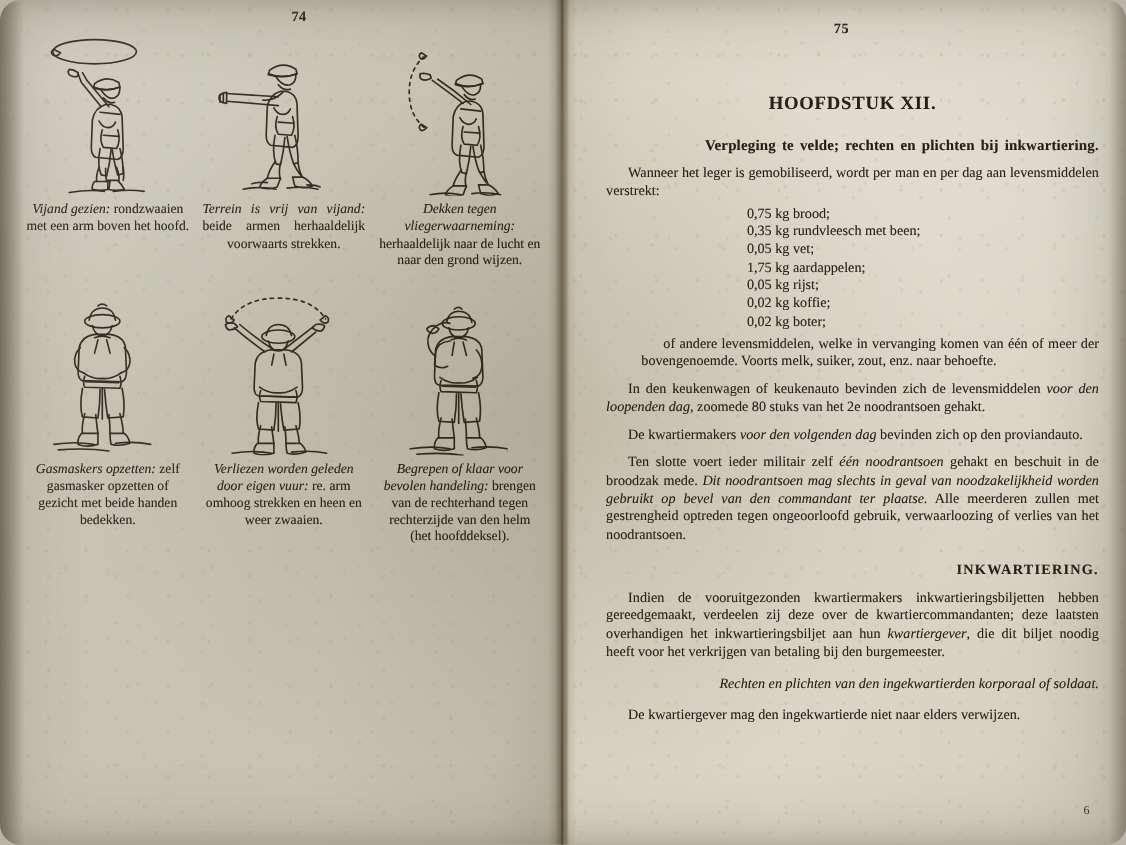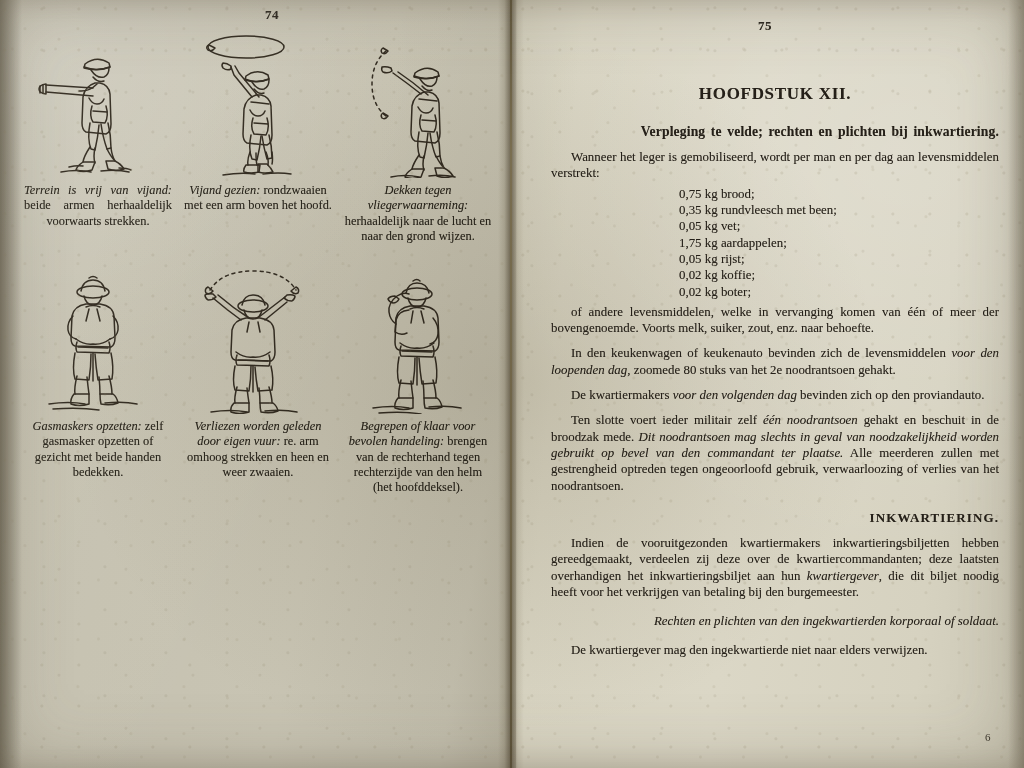--- a/index.html
+++ b/index.html
@@ -2,21 +2,21 @@
 <html><head>
 <meta charset="utf-8">
 <title>Scanned book spread</title>
 <style>
   html,body{margin:0;padding:0;}
   body{
     width:1024px;height:768px;overflow:hidden;
     background:#b9b5a6;
     font-family:"Liberation Serif", serif;
   }
-  .spread{position:relative;width:1024px;height:768px;overflow:hidden;}
+  .spread{position:relative;width:1024px;height:768px;overflow:hidden;border-radius:19px;}
 
   
   .page{position:absolute;top:0;height:768px;}
   .page-left{
     left:0;width:516px;
     background:
       radial-gradient(150% 90% at 95% 50%, rgba(110,100,75,.20) 0%, rgba(110,100,75,0) 55%),
       radial-gradient(120% 70% at 10% 8%, rgba(255,255,255,.18) 0%, rgba(255,255,255,0) 60%),
       linear-gradient(100deg,#c3bfae 0%,#c6c2b1 30%,#c8c4b3 62%,#c2bead 88%,#b3ae9c 100%);
   }
@@ -111,20 +111,50 @@
   <div class="gutter"></div>
   <div class="gutter-line"></div>
 
   <div class="folio folio-left">74</div>
   <div class="folio folio-right">75</div>
   <div class="signature">6</div>
 
   <div class="fig-grid">
 
     <div class="fig-row">
+
+      <div class="fig-cell">
+        <div class="fig-art">
+          <svg width="150" height="150" viewBox="0 0 150 150">
+            <g fill="none" stroke="#30291e" stroke-width="1.5" stroke-linecap="round" stroke-linejoin="round">
+              <ellipse cx="63" cy="19" rx="38" ry="11"></ellipse>
+              <path d="M26 17 q-4 2 -1 5 q4 2 7 -2 z"></path>
+              <path d="M63 48 q11 -8 22 -1 l1 4 q-12 5 -24 1 z"></path>
+              <path d="M62 51 q12 5 24 0"></path>
+              <path d="M69 54 q6 9 12 7 q5 -2 5 -9"></path>
+              <path d="M71 61 q5 6 10 4"></path>
+              <path d="M73 67 q-10 3 -12 14 l-1 25 q0 7 4 9 l20 2 q5 -2 5 -10 l-1 -29 q-1 -9 -10 -11 z"></path>
+              <path d="M69 69 q-9 -11 -18 -22 l-3 -8 M76 69 q-10 -12 -20 -24 l-4 -7"></path>
+              <path d="M48 38 q-4 -3 -8 -3 q-2 2 0 5 q4 3 8 1 z"></path>
+              <path d="M67 82 q3 6 8 6 q5 0 7 -5"></path>
+              <path d="M68 74 l18 2"></path>
+              <path d="M70 90 q-3 10 1 16 l12 1 q4 -7 1 -17"></path>
+              <path d="M71 95 l14 1"></path>
+              <path d="M68 107 q-3 15 1 24 l5 1 q3 -12 4 -24"></path>
+              <path d="M79 108 q2 13 5 23 l5 -1 q0 -12 -3 -23"></path>
+              <path d="M67 124 q-3 8 -2 13 M73 125 q0 8 1 12"></path>
+              <path d="M83 124 q3 8 2 13 M89 124 q1 8 0 12"></path>
+              <path d="M63 137 q-3 4 -2 7 q7 2 15 0 l1 -7 z"></path>
+              <path d="M84 136 q4 4 6 8 q-8 2 -15 0 l0 -8 z"></path>
+              <path d="M40 147 q18 -3 32 -1 M80 146 q16 -2 28 0"></path>
+            </g>
+          </svg>
+        </div>
+        <div class="cap"><i>Vijand gezien:</i><span> rondzwaaien met een arm boven het hoofd.</span></div>
+      </div>
 
       <div class="fig-cell">
         <div class="fig-art">
           <svg width="150" height="150" viewBox="0 0 150 150">
             <g fill="none" stroke="#30291e" stroke-width="1.5" stroke-linecap="round" stroke-linejoin="round">
               <path d="M62 36 q12 -9 24 -1 l1 4 q-13 5 -26 1 z"></path>
               <path d="M61 39 q13 5 26 0"></path>
               <path d="M68 42 q6 9 13 7 q5 -2 5 -9"></path>
               <path d="M70 49 q5 6 11 4"></path>
               <path d="M72 55 q-10 3 -12 14 l-1 26 q0 7 4 9 l20 2 q5 -2 5 -10 l-1 -30 q-1 -9 -10 -11 z"></path>
@@ -140,50 +170,20 @@
               <path d="M67 119 q-6 9 -7 15 M72 120 q-2 9 0 15"></path>
               <path d="M84 121 q4 8 8 12 M88 120 q1 8 4 13"></path>
               <path d="M60 134 q-6 4 -7 8 q7 3 16 0 l3 -8 z"></path>
               <path d="M92 133 q6 3 9 8 q-8 3 -16 0 l-2 -8 z"></path>
               <path d="M38 144 q16 -3 30 0 M78 143 q16 -2 28 1"></path>
               <path d="M46 139 q8 -2 14 -1 M96 140 q8 0 12 2"></path>
             </g>
           </svg>
         </div>
         <div class="cap cap-just"><i>Terrein is vrij van vijand:</i><span> beide armen herhaaldelijk voorwaarts strekken.</span></div>
-      </div>
-
-      <div class="fig-cell">
-        <div class="fig-art">
-          <svg width="150" height="150" viewBox="0 0 150 150">
-            <g fill="none" stroke="#30291e" stroke-width="1.5" stroke-linecap="round" stroke-linejoin="round">
-              <ellipse cx="63" cy="19" rx="38" ry="11"></ellipse>
-              <path d="M26 17 q-4 2 -1 5 q4 2 7 -2 z"></path>
-              <path d="M63 48 q11 -8 22 -1 l1 4 q-12 5 -24 1 z"></path>
-              <path d="M62 51 q12 5 24 0"></path>
-              <path d="M69 54 q6 9 12 7 q5 -2 5 -9"></path>
-              <path d="M71 61 q5 6 10 4"></path>
-              <path d="M73 67 q-10 3 -12 14 l-1 25 q0 7 4 9 l20 2 q5 -2 5 -10 l-1 -29 q-1 -9 -10 -11 z"></path>
-              <path d="M69 69 q-9 -11 -18 -22 l-3 -8 M76 69 q-10 -12 -20 -24 l-4 -7"></path>
-              <path d="M48 38 q-4 -3 -8 -3 q-2 2 0 5 q4 3 8 1 z"></path>
-              <path d="M67 82 q3 6 8 6 q5 0 7 -5"></path>
-              <path d="M68 74 l18 2"></path>
-              <path d="M70 90 q-3 10 1 16 l12 1 q4 -7 1 -17"></path>
-              <path d="M71 95 l14 1"></path>
-              <path d="M68 107 q-3 15 1 24 l5 1 q3 -12 4 -24"></path>
-              <path d="M79 108 q2 13 5 23 l5 -1 q0 -12 -3 -23"></path>
-              <path d="M67 124 q-3 8 -2 13 M73 125 q0 8 1 12"></path>
-              <path d="M83 124 q3 8 2 13 M89 124 q1 8 0 12"></path>
-              <path d="M63 137 q-3 4 -2 7 q7 2 15 0 l1 -7 z"></path>
-              <path d="M84 136 q4 4 6 8 q-8 2 -15 0 l0 -8 z"></path>
-              <path d="M40 147 q18 -3 32 -1 M80 146 q16 -2 28 0"></path>
-            </g>
-          </svg>
-        </div>
-        <div class="cap"><i>Vijand gezien:</i><span> rondzwaaien met een arm boven het hoofd.</span></div>
       </div>
 
       <div class="fig-cell">
         <div class="fig-art">
           <svg width="150" height="150" viewBox="0 0 150 150">
             <g fill="none" stroke="#30291e" stroke-width="1.5" stroke-linecap="round" stroke-linejoin="round">
               <path d="M43 23 q-14 12 -14 33 q0 21 14 32" stroke-dasharray="3 4"></path>
               <path d="M40 20 q-3 2 -1 5 q3 2 6 -2 z"></path>
               <path d="M40 85 q-3 2 -1 5 q3 2 6 -2 z"></path>
               <path d="M72 45 q12 -9 23 -1 l1 4 q-13 5 -25 1 z"></path>
@@ -322,21 +322,21 @@
     <ul class="rations">
       <li>0,75 kg brood;</li>
       <li>0,35 kg rundvleesch met been;</li>
       <li>0,05 kg vet;</li>
       <li>1,75 kg aardappelen;</li>
       <li>0,05 kg rijst;</li>
       <li>0,02 kg koffie;</li>
       <li>0,02 kg boter;</li>
     </ul>
 
-    <p class="body tight" style="text-indent:20px;">of andere levensmiddelen, welke in vervanging komen van één of meer der bovengenoemde. Voorts melk, suiker, zout, enz. naar behoefte.</p>
+    <p class="body tight" style="text-indent:20px;margin-left:32px;">of andere levensmiddelen, welke in vervanging komen van één of meer der bovengenoemde. Voorts melk, suiker, zout, enz. naar behoefte.</p>
 
     <p class="body"><span>In den keukenwagen of keukenauto bevinden zich de levensmiddelen </span><i>voor den loopenden dag</i><span>, zoomede 80 stuks van het 2e noodrantsoen gehakt.</span></p>
 
     <p class="body"><span>De kwartiermakers </span><i>voor den volgenden dag</i><span> bevinden zich op den proviandauto.</span></p>
 
 
     <p class="body"><span>Ten slotte voert ieder militair zelf </span><i>één noodrantsoen</i><span> gehakt en beschuit in de broodzak mede. </span><i>Dit noodrantsoen mag slechts in geval van noodzakelijkheid worden gebruikt op bevel van den commandant ter plaatse.</i><span> Alle meerderen zullen met gestrengheid optreden tegen ongeoorloofd gebruik, verwaarloozing of verlies van het noodrantsoen.</span></p>
 
     <h3 class="section">INKWARTIERING.</h3>
 

